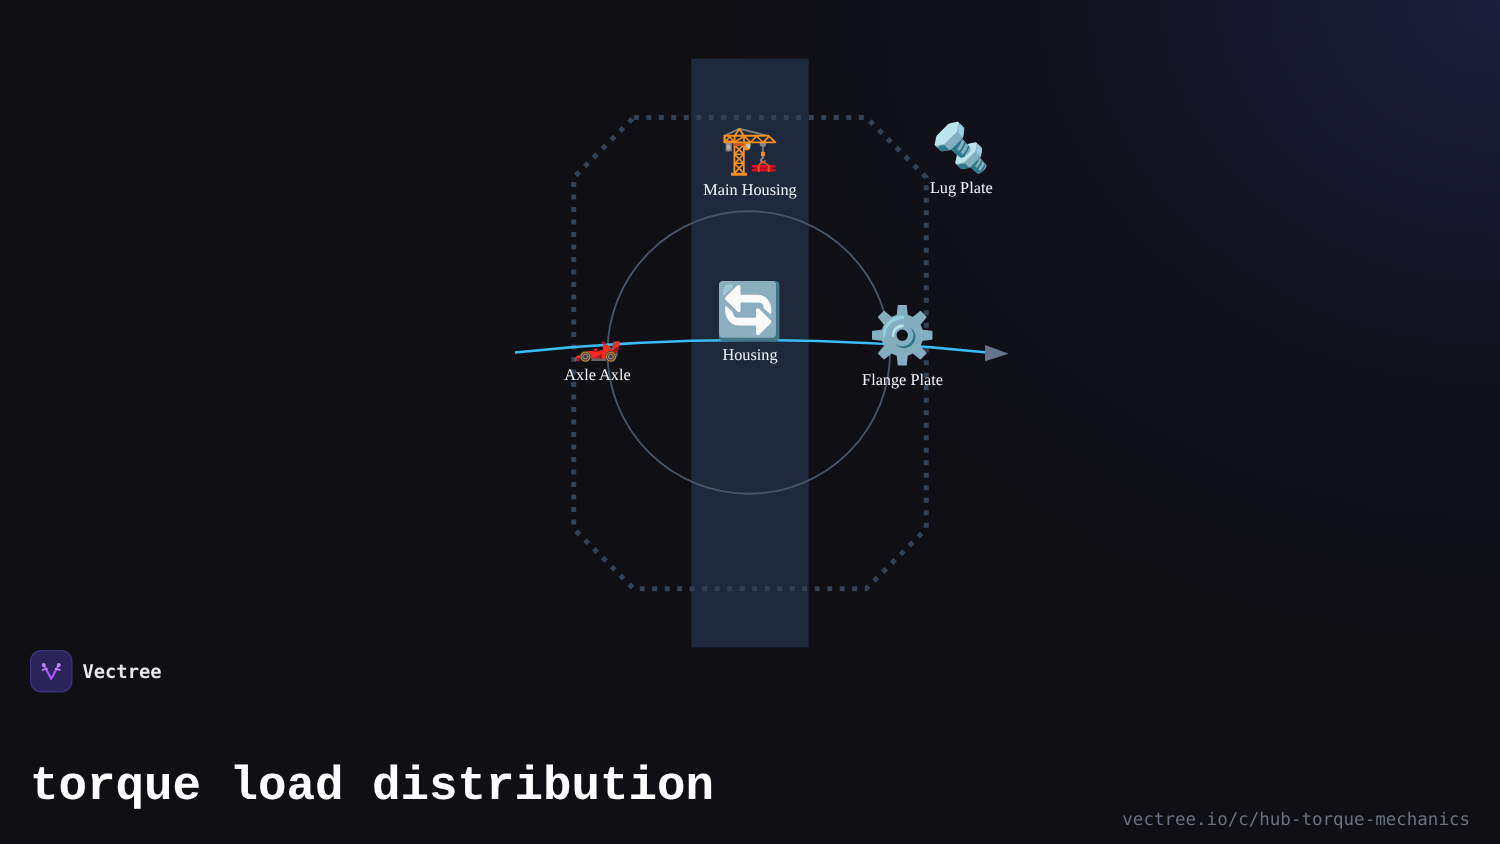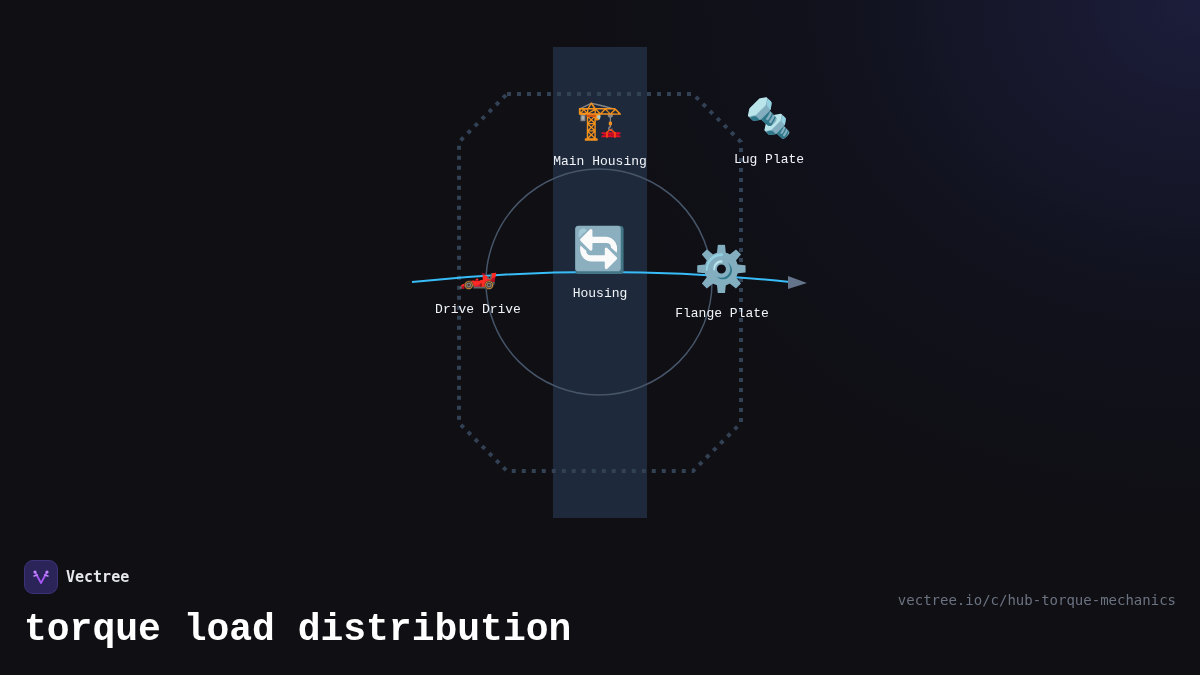--- a/index.html
+++ b/index.html
@@ -17,36 +17,36 @@
     }
     .stage { position: absolute; left: 0; top: 0; width: 1200px; height: 675px; }
     .column-band {
       position: absolute; left: 553px; top: 47px; width: 94px; height: 471px;
       background: #1e293b;
     }
     svg.overlay { position: absolute; left: 0; top: 0; }
     .node { position: absolute; display: flex; flex-direction: column; align-items: center; transform: translateX(-50%); }
     .node .glyph { font-size: 38px; line-height: 44px; height: 44px; }
     .node .label {
-      font-family: Liberation Mono, monospace; font-size: 13px; color: #f1f5f9;
-      white-space: nowrap; margin-top: 12px;
+      font-family: Liberation Serif, serif; font-size: 13px; color: #f1f5f9;
+      white-space: nowrap; margin-top: 2px;
     }
-    .footer-brand { position: absolute; left: 24px; top: 560px; display: flex; align-items: center; gap: 8px; }
+    .footer-brand { position: absolute; left: 24px; top: 520px; display: flex; align-items: center; gap: 8px; }
     .brand-logo {
       width: 34px; height: 34px; border-radius: 9px; background: #2a2459;
       border: 1px solid #3b3378; box-sizing: border-box; display: flex; align-items: center; justify-content: center;
     }
     .brand-name { font-family: "DejaVu Sans Mono", monospace; font-weight: bold; font-size: 15px; color: #e5e7eb; }
     .title {
       position: absolute; left: 24px; top: 580px; width: 900px;
       font-family: "Liberation Mono", "DejaVu Sans Mono", monospace; font-weight: bold;
       font-size: 38px; line-height: 33px; color: #ffffff; margin: 0; letter-spacing: 0px;
     }
     .url {
-      position: absolute; right: 24px; top: 592px;
+      position: absolute; right: 24px; top: 648px;
       font-family: "DejaVu Sans Mono", monospace; font-size: 14px; color: #6b7280;
     }
   </style>
 </head>
 <body>
 
 <div class="bg-glow"></div>
 
 <div class="stage">
   <div class="column-band"></div>
@@ -71,21 +71,21 @@
     <span class="label">Lug Plate</span>
   </div>
 
   <div class="node" style="left:600px; top:226px;">
     <span class="glyph" style="font-size:44px; line-height:48px; height:48px;">🔄</span>
     <span class="label">Housing</span>
   </div>
 
   <div class="node" style="left:478px; top:254px;">
     <span class="glyph" style="font-size:32px; line-height:36px; height:36px;">🏎️</span>
-    <span class="label">Drive Drive</span>
+    <span class="label">Axle Axle</span>
   </div>
 
   <div class="node" style="left:722px; top:244px;">
     <span class="glyph" style="font-size:44px; line-height:50px; height:50px;">⚙️</span>
     <span class="label">Flange Plate</span>
   </div>
 </div>
 
 <div class="footer-brand">
   <div class="brand-logo">

